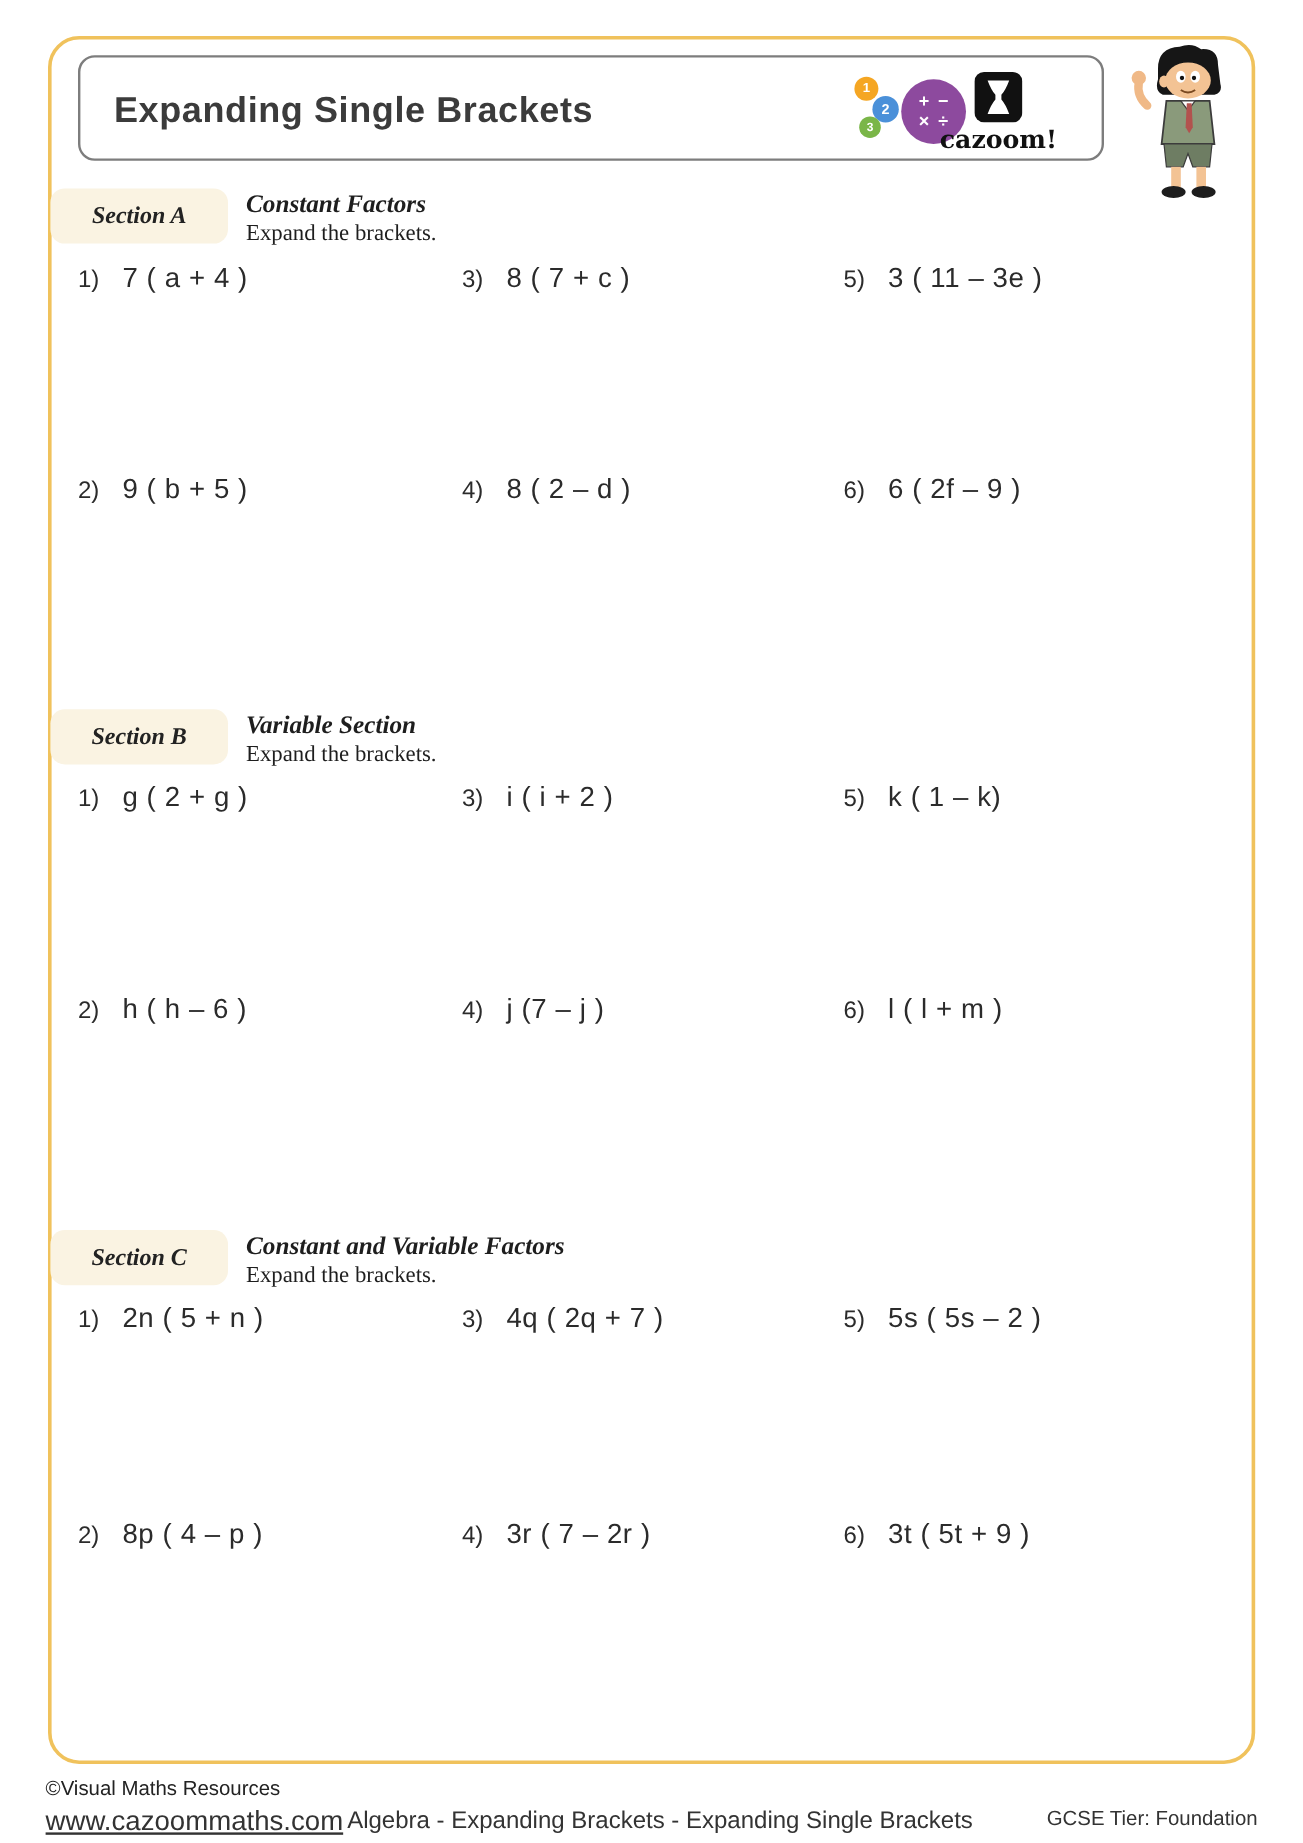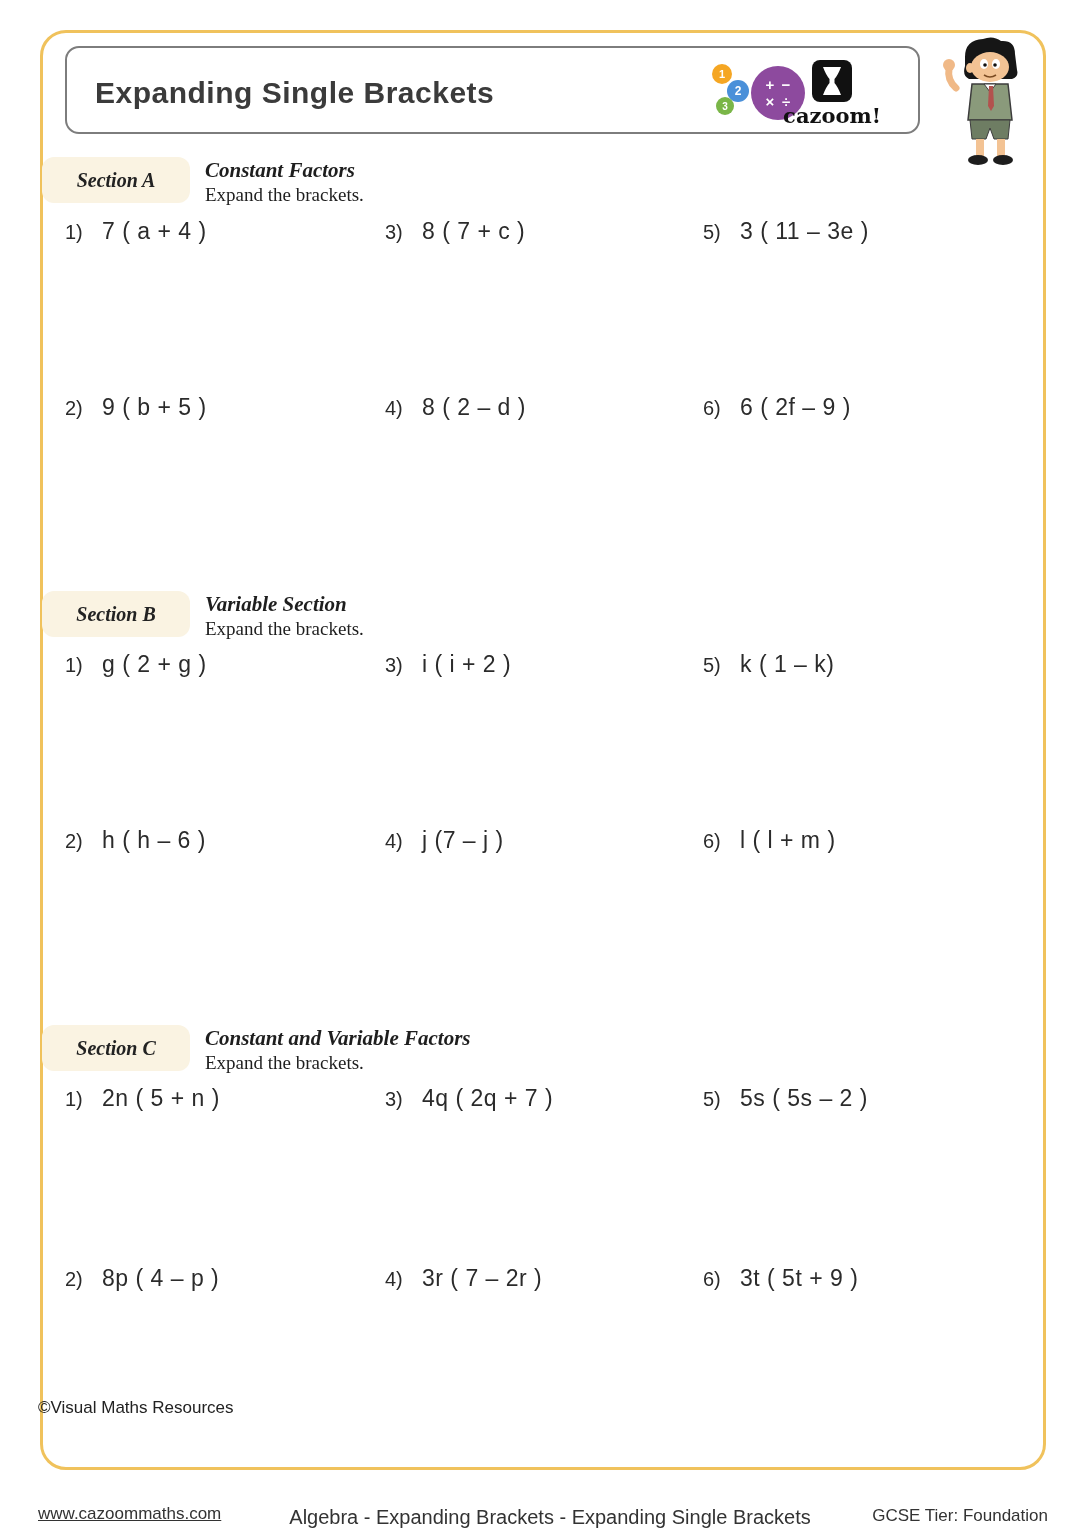--- a/index.html
+++ b/index.html
@@ -36,22 +36,22 @@
           font-size:20px; color:#222; }
   .sec-heading { position:absolute; left:205px; font-family:"Liberation Serif", serif;
                  font-weight:bold; font-style:italic; font-size:21px; color:#1e1e1e; }
   .sec-instr { position:absolute; left:205px; font-family:"Liberation Serif", serif;
                font-size:19px; color:#1e1e1e; }
 
   .problem { position:absolute; display:flex; align-items:baseline; }
   .pnum { font-size:20px; color:#2b2b2b; width:37px; }
   .pexpr { font-size:23px; font-weight:normal; color:#2b2b2b; letter-spacing:.5px; white-space:pre; }
 
-  .foot-copy { position:absolute; left:38px; top:1398px; font-size:17px; color:#222; }
-  .foot-link { position:absolute; left:38px; top:1504px; font-size:17px; color:#333;
+  .foot-copy { position:absolute; left:38px; top:1481px; font-size:17px; color:#222; }
+  .foot-link { position:absolute; left:38px; top:1504px; font-size:23px; color:#333;
                text-decoration:underline; }
   .foot-crumb { position:absolute; left:250px; top:1506px; width:600px; text-align:center;
                 font-size:20px; color:#333; }
   .foot-tier { position:absolute; right:38px; top:1506px; font-size:17px; color:#333; }
 </style>
 </head>
 <body>
 
 <div class="page">
   <div class="frame"></div>

